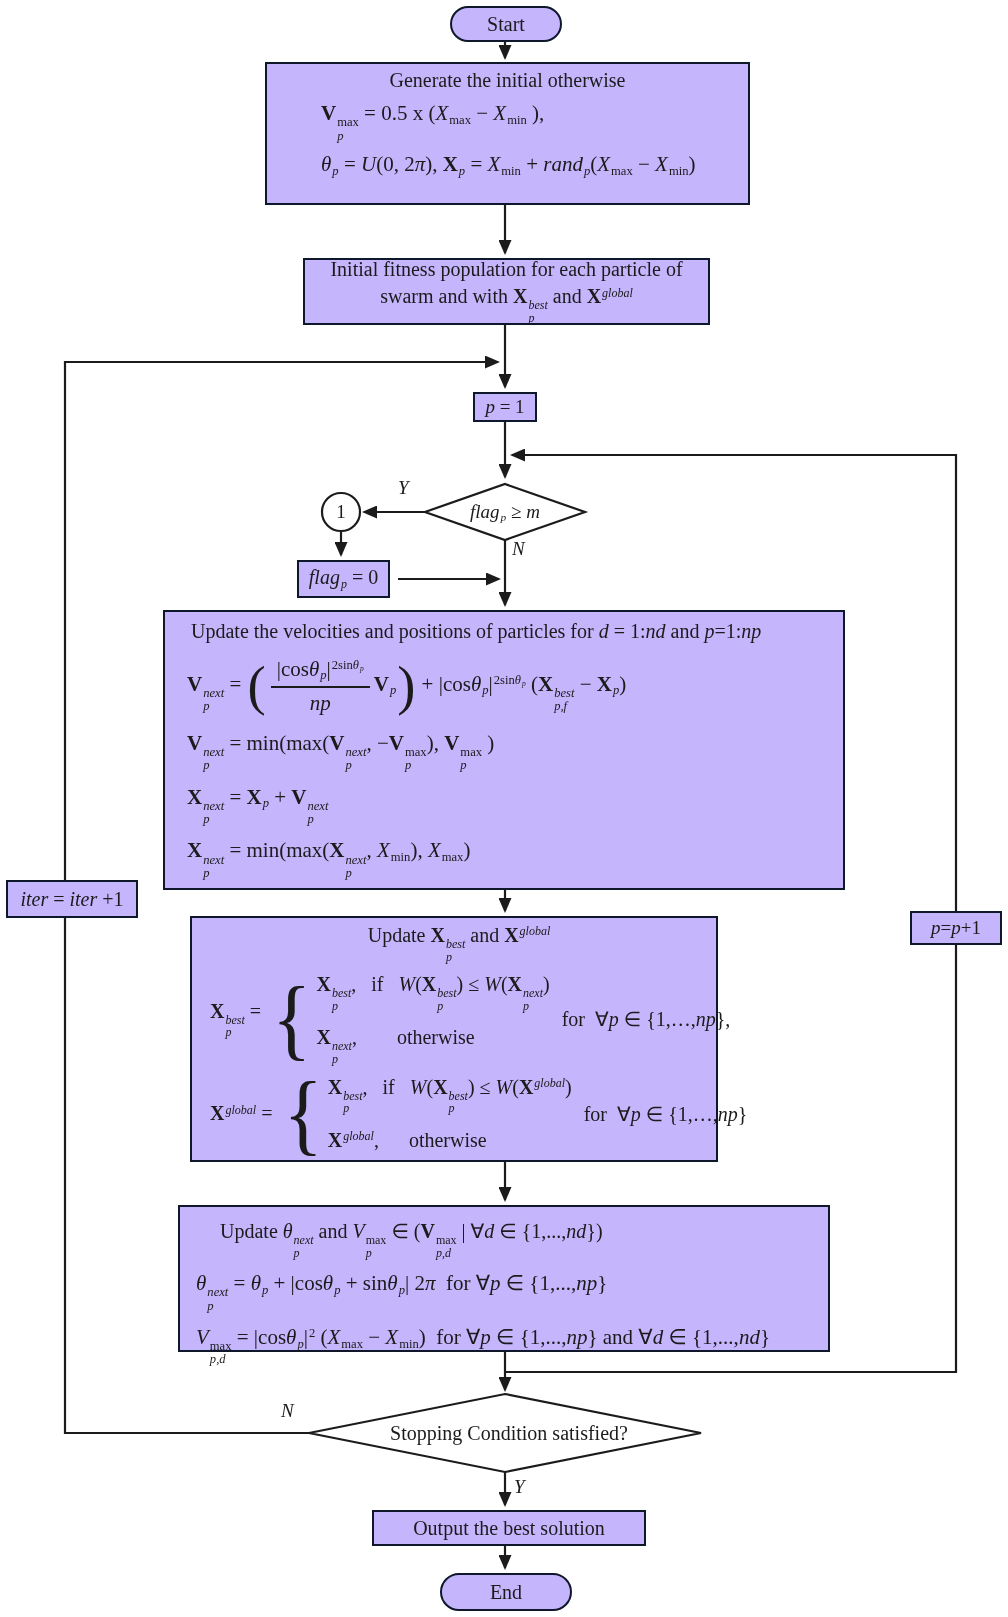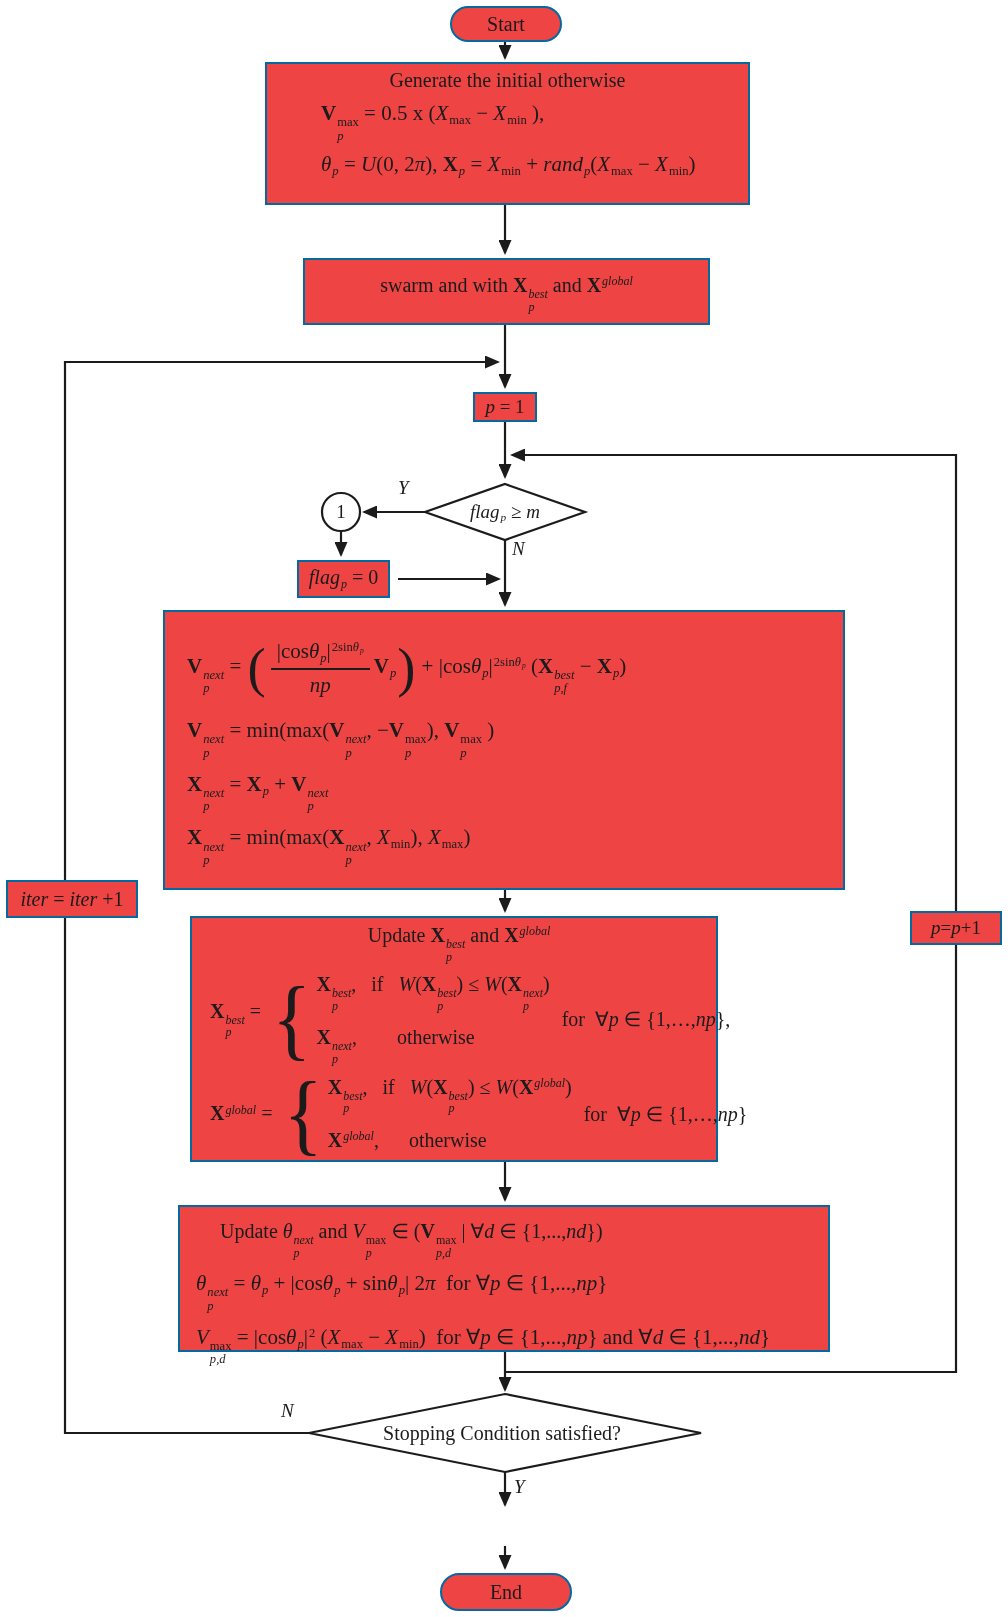--- a/index.html
+++ b/index.html
@@ -1,19 +1,19 @@
 <!DOCTYPE html>
 <html><head>
 <meta charset="utf-8">
 <style>
   html,body{margin:0;padding:0;background:#fff;}
   .canvas{position:relative;width:1008px;height:1617px;background:#fff;overflow:hidden;
           font-family:"Liberation Serif",serif;color:#1b1b1b;}
   svg.wires{position:absolute;left:0;top:0;z-index:1;}
-  .node{position:absolute;background:#ef4444;border:2px solid #0369a1;z-index:2;
+  .node{position:absolute;background:#c4b5fd;border:2px solid #0f172a;z-index:2;
         display:flex;flex-direction:column;align-items:center;justify-content:center;box-sizing:border-box;}
   .terminal{border-radius:19px;border-width:2.5px;}
   .lbl{font-size:20px;white-space:pre;}
   .fx{white-space:pre;}
   .rm{font-style:normal;}
   .it{font-style:italic;}
   .bf{font-weight:bold;font-style:normal;}
   .tw{white-space:nowrap;}
   .ss{display:inline-flex;flex-direction:column;align-items:flex-start;font-size:0.60em;
       line-height:1.05;vertical-align:-0.50em;margin-left:1px;}
@@ -75,20 +75,21 @@
   <div class="node" style="left:265px;top:62px;width:485px;height:143px;justify-content:flex-start;padding:5px 8px 6px 8px;">
     <div class="lbl" style="text-align:center;">Generate the initial otherwise</div>
     <div class="f21" style="align-self:flex-start;padding-left:46px;margin-top:9px;"><span class="fx"><span class="tw"><span class="bf">V</span><span class="ss">
               <span class="fx"><span class="rm">max</span></span>
               <span class="fx"><span class="it">p</span></span>
             </span></span><span class="rm"> = 0.5 x (</span><span class="tw"><span class="it">X</span><span class="fx subo"><span class="rm">max</span></span></span><span class="rm"> − </span><span class="tw"><span class="it">X</span><span class="fx subo"><span class="rm">min</span></span></span><span class="rm"> ),</span></span></div>
     <div class="f21" style="align-self:flex-start;padding-left:46px;margin-top:9px;"><span class="fx"><span class="tw"><span class="it">θ</span><span class="fx subo"><span class="it">p</span></span></span><span class="rm"> = </span><span class="it">U</span><span class="rm">(0, 2</span><span class="it">π</span><span class="rm">), </span><span class="tw"><span class="bf">X</span><span class="fx subo"><span class="it">p</span></span></span><span class="rm"> = </span><span class="tw"><span class="it">X</span><span class="fx subo"><span class="rm">min</span></span></span><span class="rm"> + </span><span class="tw"><span class="it">rand</span><span class="fx subo"><span class="it">p</span></span></span><span class="rm">(</span><span class="tw"><span class="it">X</span><span class="fx subo"><span class="rm">max</span></span></span><span class="rm"> − </span><span class="tw"><span class="it">X</span><span class="fx subo"><span class="rm">min</span></span></span><span class="rm">)</span></span></div>
   </div>
 
   <div class="node" style="left:303px;top:258px;width:407px;height:67px;">
+    <div class="lbl">Initial fitness population for each particle of</div>
     <div class="f20" style="margin-top:4px;"><span class="fx"><span class="rm">swarm and with </span><span class="tw"><span class="bf">X</span><span class="ss">
               <span class="fx"><span class="it">best</span></span>
               <span class="fx"><span class="it">p</span></span>
             </span></span><span class="rm"> and </span><span class="tw"><span class="bf">X</span><span class="fx supo"><span class="it">global</span></span></span></span></div>
   </div>
 
   <div class="node" style="left:473px;top:392px;width:64px;height:30px;">
     <span class="f19"><span class="fx"><span class="it">p</span><span class="rm"> = 1</span></span></span>
   </div>
 
@@ -100,20 +101,21 @@
 
   <div class="dtext f19" style="left:322px;top:493px;width:38px;height:38px;">
     <span>1</span>
   </div>
 
   <div class="node" style="left:297px;top:560px;width:93px;height:38px;">
     <span class="f20"><span class="fx"><span class="tw"><span class="it">flag</span><span class="fx subo"><span class="it">p</span></span></span><span class="rm"> = 0</span></span></span>
   </div>
 
   <div class="node" style="left:163px;top:610px;width:682px;height:280px;justify-content:flex-start;align-items:flex-start;padding:8px 8px 8px 22px;">
+    <div class="f20" style="padding-left:4px;"><span class="fx"><span class="rm">Update the velocities and positions of particles for </span><span class="it">d</span><span class="rm"> = 1:</span><span class="it">nd</span><span class="rm"> and </span><span class="it">p</span><span class="rm">=1:</span><span class="it">np</span></span></div>
     <div class="f21" style="margin-top:10px;display:flex;align-items:center;height:76px;">
         <span class="fx"><span class="tw"><span class="bf">V</span><span class="ss">
               <span class="fx"><span class="it">next</span></span>
               <span class="fx"><span class="it">p</span></span>
             </span></span><span class="rm"> = </span><span class="bigp">(</span><span class="frac"><span class="fx fnum"><span class="rm">|cos</span><span class="tw"><span class="it">θ</span><span class="fx subo"><span class="it">p</span></span></span><span class="tw"><span class="rm">|</span><span class="fx supo"><span class="rm">2sin</span><span class="tw"><span class="it">θ</span><span class="fx subo"><span class="it">p</span></span></span></span></span></span><span class="fx fden"><span class="it">np</span></span></span><span class="tw"><span class="bf">V</span><span class="fx subo"><span class="it">p</span></span></span><span class="bigp">)</span><span class="rm"> + |cos</span><span class="tw"><span class="it">θ</span><span class="fx subo"><span class="it">p</span></span></span><span class="tw"><span class="rm">|</span><span class="fx supo"><span class="rm">2sin</span><span class="tw"><span class="it">θ</span><span class="fx subo"><span class="it">p</span></span></span></span></span><span class="rm"> (</span><span class="tw"><span class="bf">X</span><span class="ss">
               <span class="fx"><span class="it">best</span></span>
               <span class="fx"><span class="it">p,f</span></span>
             </span></span><span class="rm"> − </span><span class="tw"><span class="bf">X</span><span class="fx subo"><span class="it">p</span></span></span><span class="rm">)</span></span>
       </div>
     <div class="f21" style="margin-top:12px;"><span class="fx"><span class="tw"><span class="bf">V</span><span class="ss">
@@ -213,24 +215,27 @@
     <div class="f21" style="margin-top:12px;"><span class="fx"><span class="tw"><span class="it">θ</span><span class="ss">
               <span class="fx"><span class="it">next</span></span>
               <span class="fx"><span class="it">p</span></span>
             </span></span><span class="rm"> = </span><span class="tw"><span class="it">θ</span><span class="fx subo"><span class="it">p</span></span></span><span class="rm"> + |cos</span><span class="tw"><span class="it">θ</span><span class="fx subo"><span class="it">p</span></span></span><span class="rm"> + sin</span><span class="tw"><span class="it">θ</span><span class="fx subo"><span class="it">p</span></span></span><span class="rm">| 2</span><span class="it">π</span><span class="rm">  for ∀</span><span class="it">p</span><span class="rm"> ∈ {1,...,</span><span class="it">np</span><span class="rm">}</span></span></div>
     <div class="f21" style="margin-top:12px;"><span class="fx"><span class="tw"><span class="it">V</span><span class="ss">
               <span class="fx"><span class="rm">max</span></span>
               <span class="fx"><span class="it">p,d</span></span>
             </span></span><span class="rm"> = |cos</span><span class="tw"><span class="it">θ</span><span class="fx subo"><span class="it">p</span></span></span><span class="tw"><span class="rm">|</span><span class="fx supo"><span class="rm">2</span></span></span><span class="rm"> (</span><span class="tw"><span class="it">X</span><span class="fx subo"><span class="rm">max</span></span></span><span class="rm"> − </span><span class="tw"><span class="it">X</span><span class="fx subo"><span class="rm">min</span></span></span><span class="rm">)  for ∀</span><span class="it">p</span><span class="rm"> ∈ {1,...,</span><span class="it">np</span><span class="rm">} and ∀</span><span class="it">d</span><span class="rm"> ∈ {1,...,</span><span class="it">nd</span><span class="rm">}</span></span></div>
   </div>
 
-  <div class="dtext f20" style="left:306px;top:1416px;width:392px;height:34px;">
+  <div class="dtext f20" style="left:313px;top:1416px;width:392px;height:34px;">
     <span>Stopping Condition satisfied?</span>
   </div>
   <div class="branch" style="left:281px;top:1400px;">N</div>
   <div class="branch" style="left:514px;top:1476px;">Y</div>
 
+  <div class="node" style="left:372px;top:1510px;width:274px;height:36px;">
+    <span class="lbl">Output the best solution</span>
+  </div>
 
   <div class="node terminal" style="left:440px;top:1573px;width:132px;height:38px;">
     <span class="lbl">End</span>
   </div>
 
 </div>
 
 </body></html>

